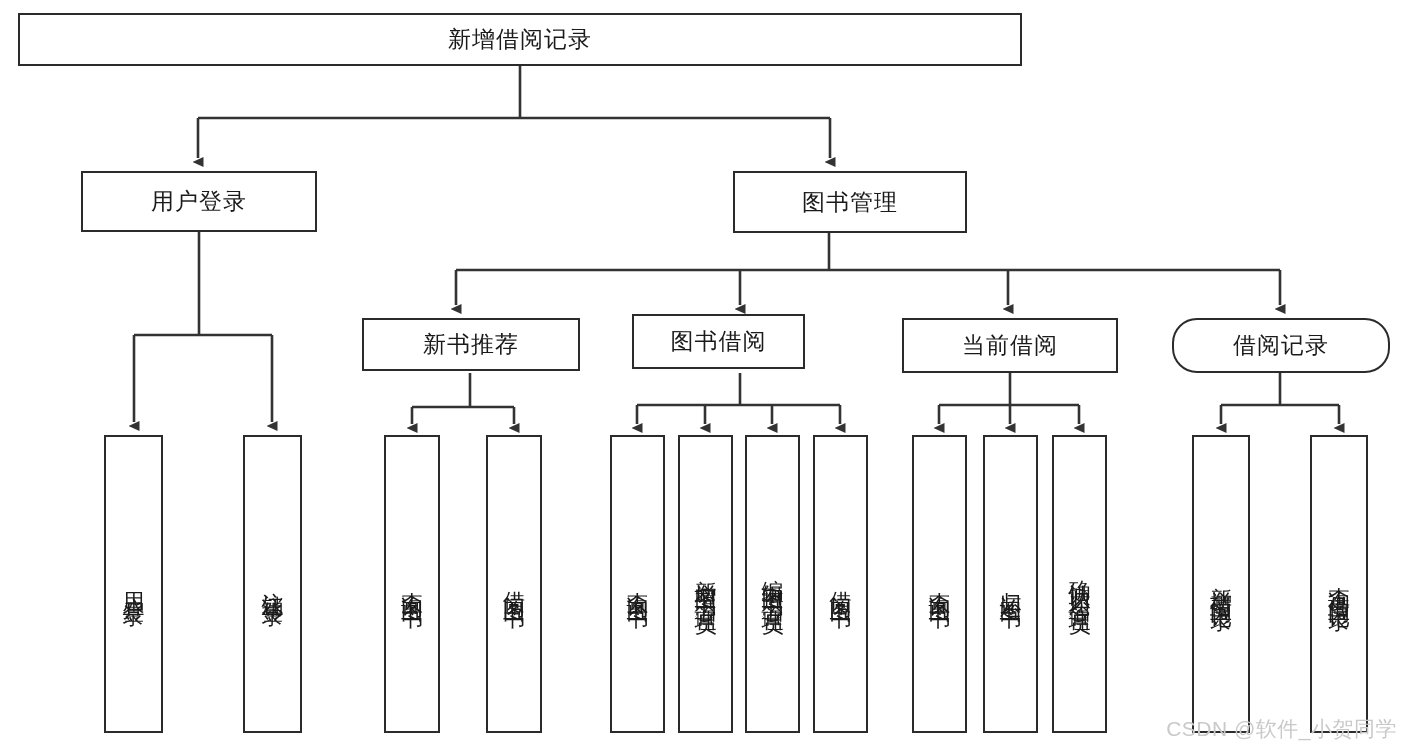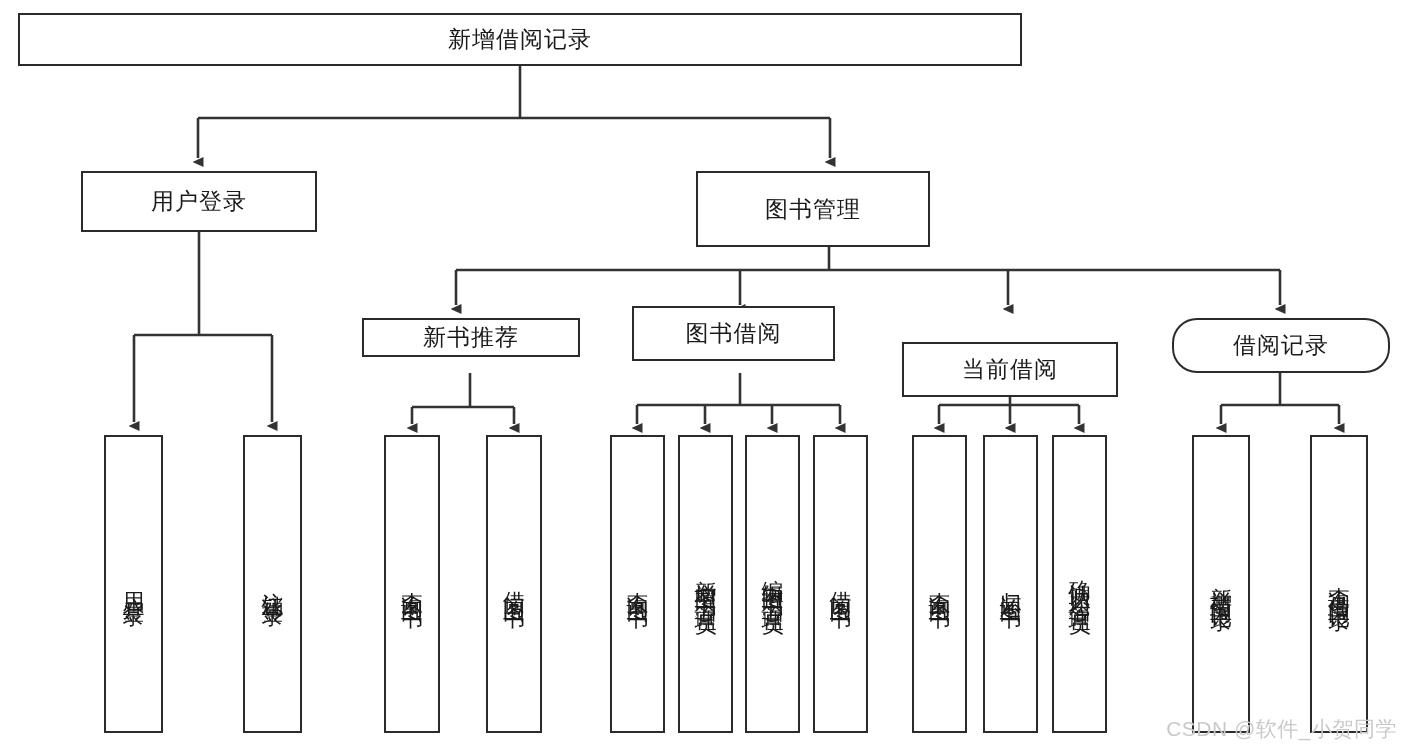--- a/index.html
+++ b/index.html
@@ -120,31 +120,31 @@
     </g>
   </svg>
 
   <div class="node horiz" style="left:18px; top:13px; width:1004px; height:53px;">
     <span class="htext">新增借阅记录</span>
   </div>
 
   <div class="node horiz" style="left:81px; top:171px; width:236px; height:61px;">
     <span class="htext">用户登录</span>
   </div>
-  <div class="node horiz" style="left:696px; top:171px; width:234px; height:76px;align-items:center;">
+  <div class="node horiz" style="left:733px; top:171px; width:234px; height:62px;align-items:center;">
     <span class="htext">图书管理</span>
   </div>
 
-  <div class="node horiz" style="left:362px; top:318px; width:218px; height:39px;">
+  <div class="node horiz" style="left:362px; top:318px; width:218px; height:53px;">
     <span class="htext">新书推荐</span>
   </div>
-  <div class="node horiz" style="left:632px; top:306px; width:203px; height:55px;">
+  <div class="node horiz" style="left:632px; top:314px; width:173px; height:55px;">
     <span class="htext">图书借阅</span>
   </div>
-  <div class="node horiz" style="left:902px; top:318px; width:216px; height:55px;margin-top:24px;">
+  <div class="node horiz" style="left:902px; top:318px; width:216px; height:55px;">
     <span class="htext">当前借阅</span>
   </div>
   <div class="node horiz" style="left:1172px; top:318px; width:218px; height:55px;border-radius:25px;">
     <span class="htext">借阅记录</span>
   </div>
 
   <div class="node vert" style="left:104px; top:435px; width:59px; height:298px;">
     <span class="vtext">用户登录</span>
   </div>
   <div class="node vert" style="left:243px; top:435px; width:59px; height:298px;">

